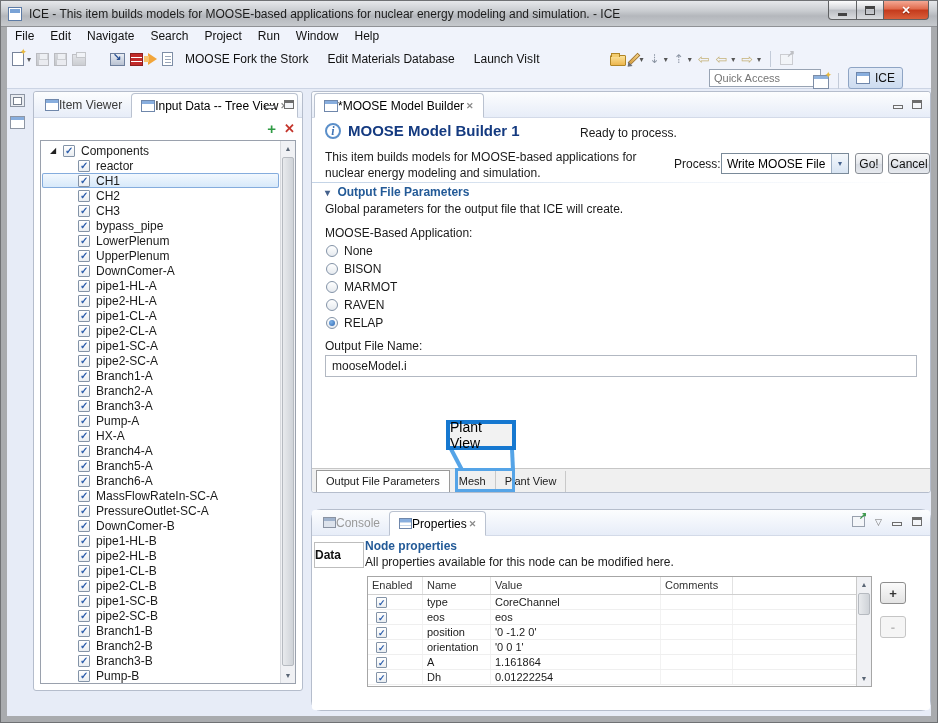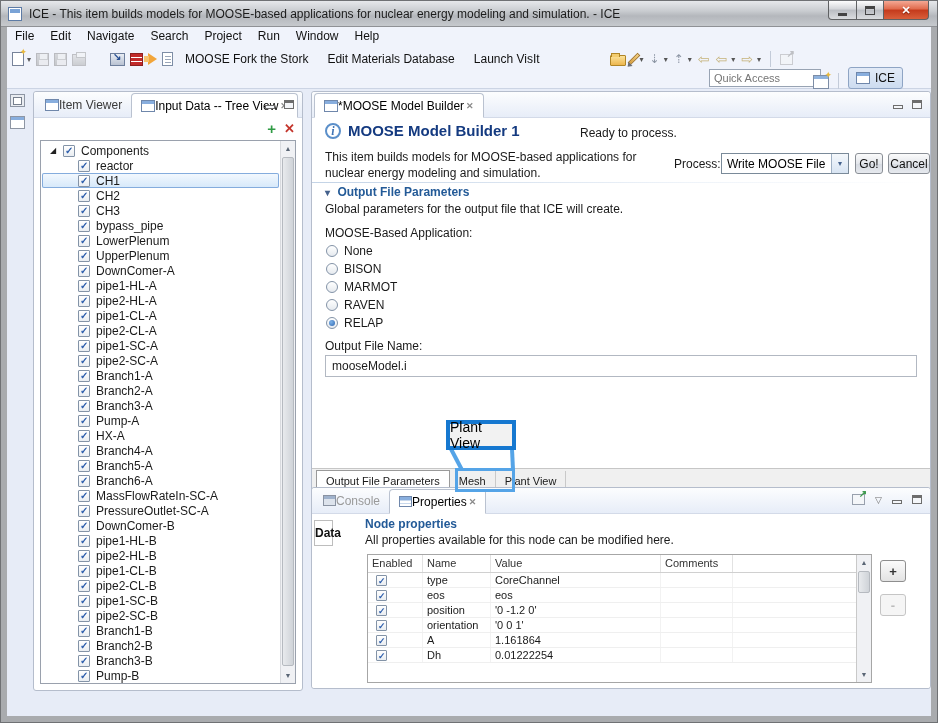--- a/index.html
+++ b/index.html
@@ -163,27 +163,27 @@
     display:flex; align-items:flex-end; padding-left:4px; border-radius:0 0 3px 3px; }
   .page-tab { font-size:11px; color:#1a1a1a; padding:4px 9px 5px 9px; border-right:1px solid #c9c9c9; white-space:nowrap; }
   .page-tab.active { background:#fff; border:1px solid #9a9a9a; border-bottom:none; margin-top:-1px; }
 
   .callout-box { position:absolute; left:134px; top:302px; width:70px; height:30px; border:4px solid #1678d0;
     background:#f2f2f2; font-size:14px; color:#000; display:flex; align-items:center; justify-content:center; z-index:5; }
   .callout-svg { position:absolute; left:0; top:0; width:620px; height:376px; z-index:4; pointer-events:none; }
   .tab-highlight { position:absolute; left:143px; top:350px; width:60px; height:24px; border:3px solid #55a4e7; z-index:5; }
 
   
-  .props { left:304px; top:398px; width:620px; height:202px; }
+  .props { left:304px; top:420px; width:620px; height:202px;border-radius:10px; }
   .pr-body { position:absolute; left:0; right:0; top:26px; bottom:0; background:#fff; border-radius:0 0 3px 3px; }
-  .side-tab { position:absolute; left:2px; top:6px; width:19px; height:26px; border:1px solid #bdbdbd; background:#fff;
+  .side-tab { position:absolute; left:2px; top:6px; width:50px; height:26px; border:1px solid #bdbdbd; background:#fff;
     font-size:12px; font-weight:bold; color:#111; line-height:24px; }
   .pr-heading { position:absolute; left:53px; top:3px; font-size:12px; font-weight:bold; color:#235a97; }
   .pr-desc { position:absolute; left:53px; top:19px; font-size:12px; color:#1a1a1a; }
-  .ptable { position:absolute; left:55px; top:40px; width:505px; height:129px; border:1px solid #a6a6a6; background:#fff; overflow:hidden; }
+  .ptable { position:absolute; left:55px; top:40px; width:505px; height:111px; border:1px solid #a6a6a6; background:#fff; overflow:hidden; }
   .thead { display:flex; height:18px; border-bottom:1px solid #d0d0d0; }
   .th { font-size:11px; color:#333; padding:2px 4px; border-right:1px solid #e2e2e2; white-space:nowrap; }
   .tr { display:flex; height:15px; border-bottom:1px solid #efefef; align-items:center;text-align:right; }
   .td { font-size:11px; color:#1a1a1a; padding:0 4px; border-right:1px solid #f2f2f2; white-space:nowrap; overflow:hidden; height:100%; display:flex; align-items:center; }
   .c0 { width:55px; flex:none; } .c1 { width:68px; flex:none; } .c2 { width:170px; flex:none; }
   .c3 { width:72px; flex:none; } .c4 { flex:1; border-right:none; }
   .cb.small { width:11px; height:11px; margin:0 0 0 4px; }
   .cb.small::after { font-size:9px; top:-1px; }
   .ptable .scrollv { border-left:1px solid #c9c9c9; }
   .pt-thumb { top:16px; height:22px; }

